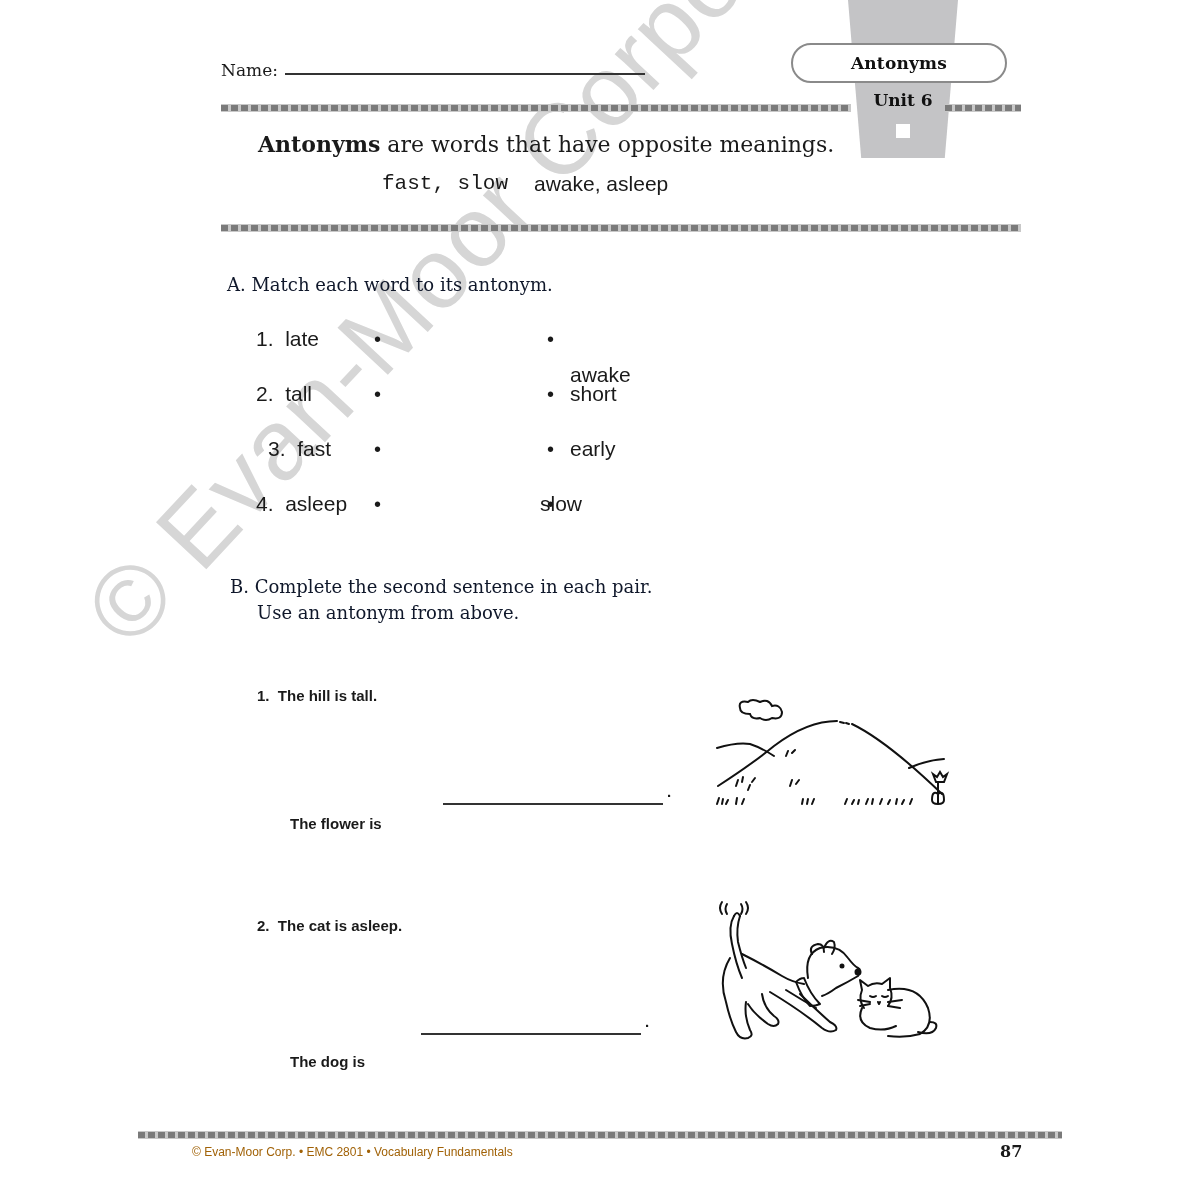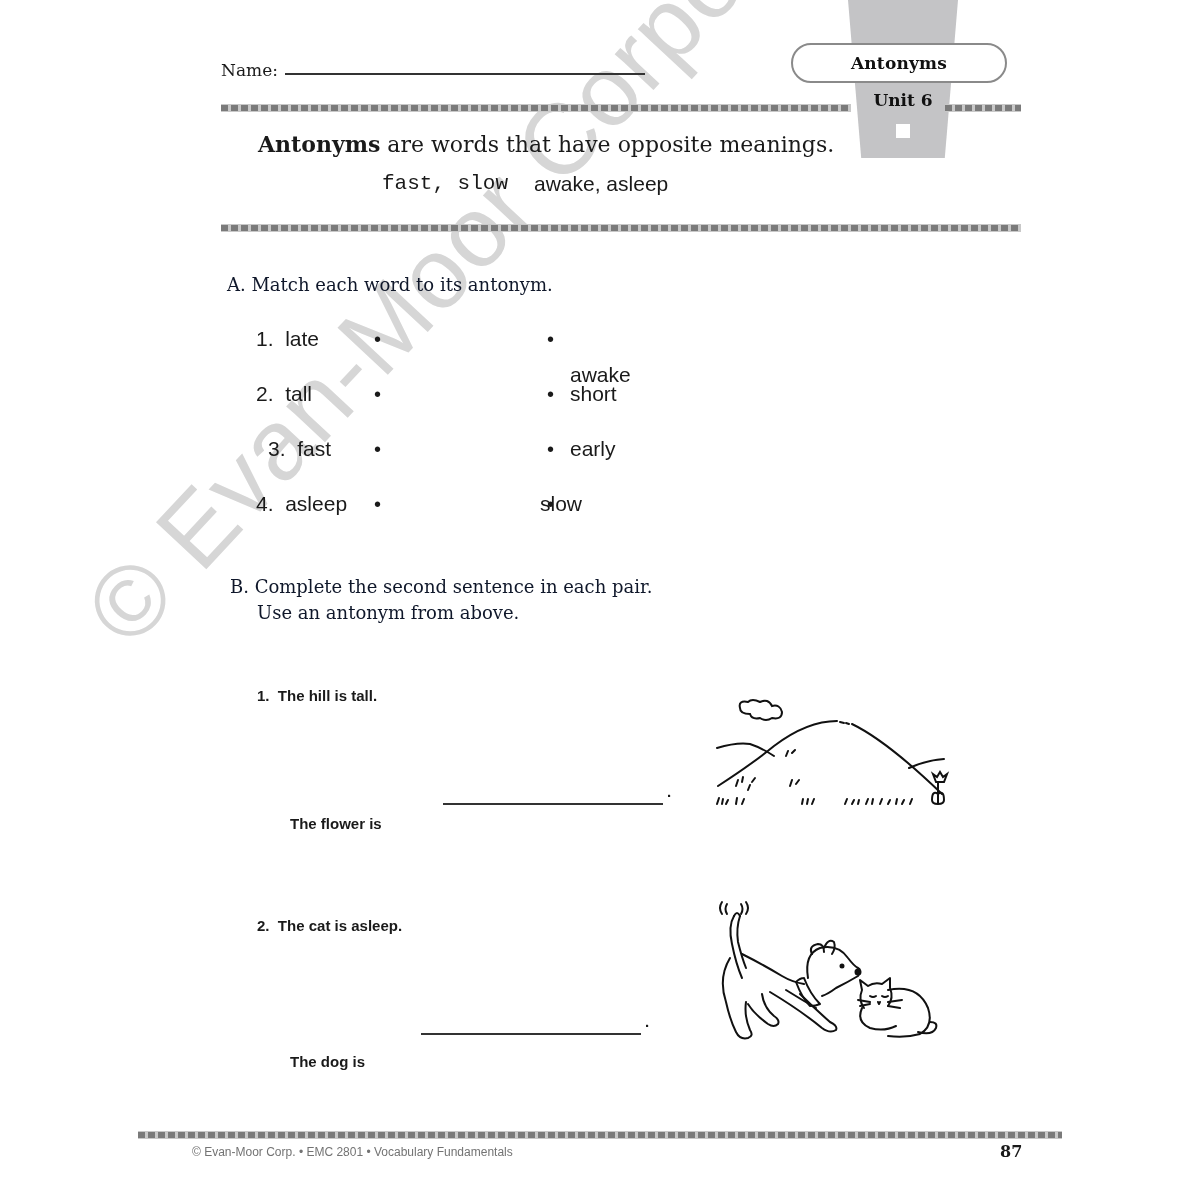--- a/index.html
+++ b/index.html
@@ -38,21 +38,21 @@
   .definition b { font-weight: bold; }
   .examples { top: 172px; font-size: 21px; }
 
   .section-head { font-size: 18px; color: #0f172a; }
   .match-row { font-size: 21px; }
   .bullet { font-size: 20px; }
 
   .sentence { font-size: 15px; font-weight: bold; }
   .blank { height: 2px; background: #333; }
 
-  .footer-text { left: 192px; top: 1145px; font-size: 12px; color: #737373; }
+  .footer-text { left: 192px; top: 1145px; font-size: 12px; color: #a16207; }
   .page-num { left: 1000px; top: 1142px; font-size: 16px; font-weight: bold; font-family: "DejaVu Serif", serif; }
 
   .watermark {
     left: 105px; top: 570px; font-size: 100px; color: #d6d6d6; white-space: nowrap;
     transform: rotate(-47deg); transform-origin: left center; font-family: "Liberation Sans", sans-serif;
     z-index: 0; letter-spacing: 1px;
   }
   .content { position: relative; z-index: 1; }
   svg { overflow: visible; }
 </style>

